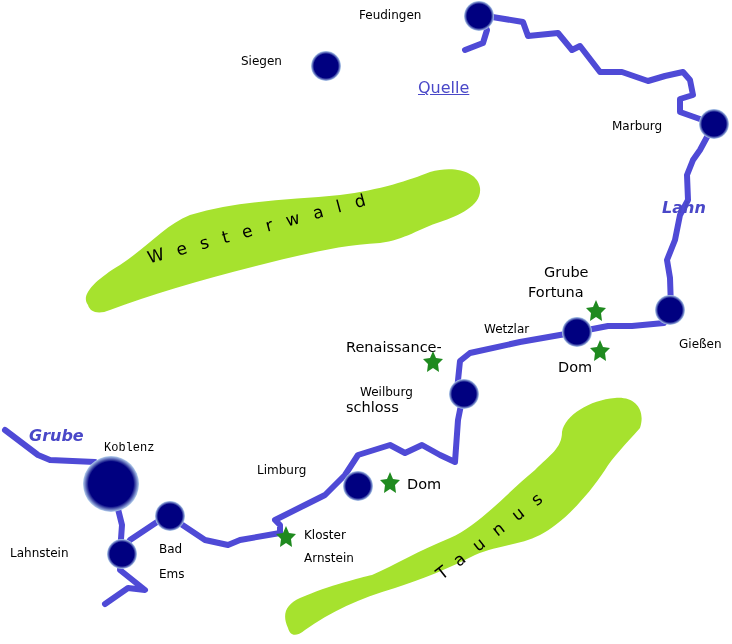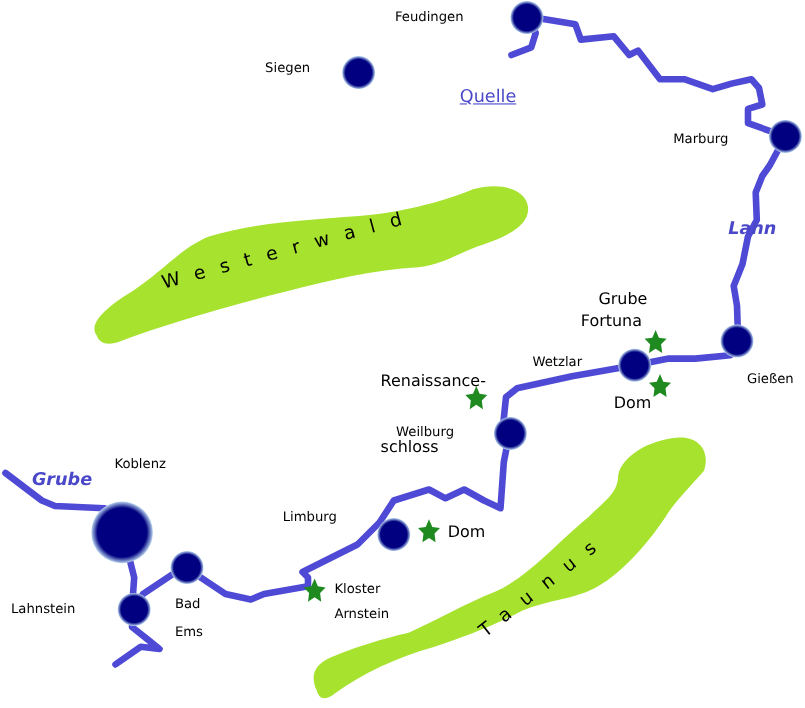--- a/index.html
+++ b/index.html
@@ -53,21 +53,21 @@
 <div class="label" style="left:359px; top:6px;">Feudingen</div>
 <div class="label" style="left:241px; top:52px;">Siegen</div>
 <div class="label" style="left:612px; top:117px;">Marburg</div>
 <div class="label" style="left:643px; top:335px;margin-left:36px;">Gießen</div>
 <div class="label" style="left:484px; top:320px;">Wetzlar</div>
 <div class="label" style="left:360px; top:383px;">Weilburg</div>
 <div class="label" style="left:257px; top:461px;">Limburg</div>
 <div class="label" style="left:159px; top:540px;">Bad</div>
 <div class="label" style="left:159px; top:565px;">Ems</div>
 <div class="label" style="left:10px; top:544px;">Lahnstein</div>
-<div class="label" style="left:104px; top:412px;">Koblenz</div>
+<div class="label" style="left:104px; top:439px;font-family:Liberation Mono, monospace;">Koblenz</div>
 
 <div class="label small" style="left:544px; top:263px;">Grube</div>
 <div class="label small" style="left:528px; top:283px;">Fortuna</div>
 <div class="label small" style="left:558px; top:358px;">Dom</div>
 <div class="label small" style="left:346px; top:338px;text-align:right;">Renaissance-</div>
 <div class="label small" style="left:346px; top:356px;margin-top:42px;">schloss</div>
 <div class="label small" style="left:407px; top:475px;">Dom</div>
 <div class="label" style="left:304px; top:526px;">Kloster</div>
 <div class="label" style="left:304px; top:549px;">Arnstein</div>
 

